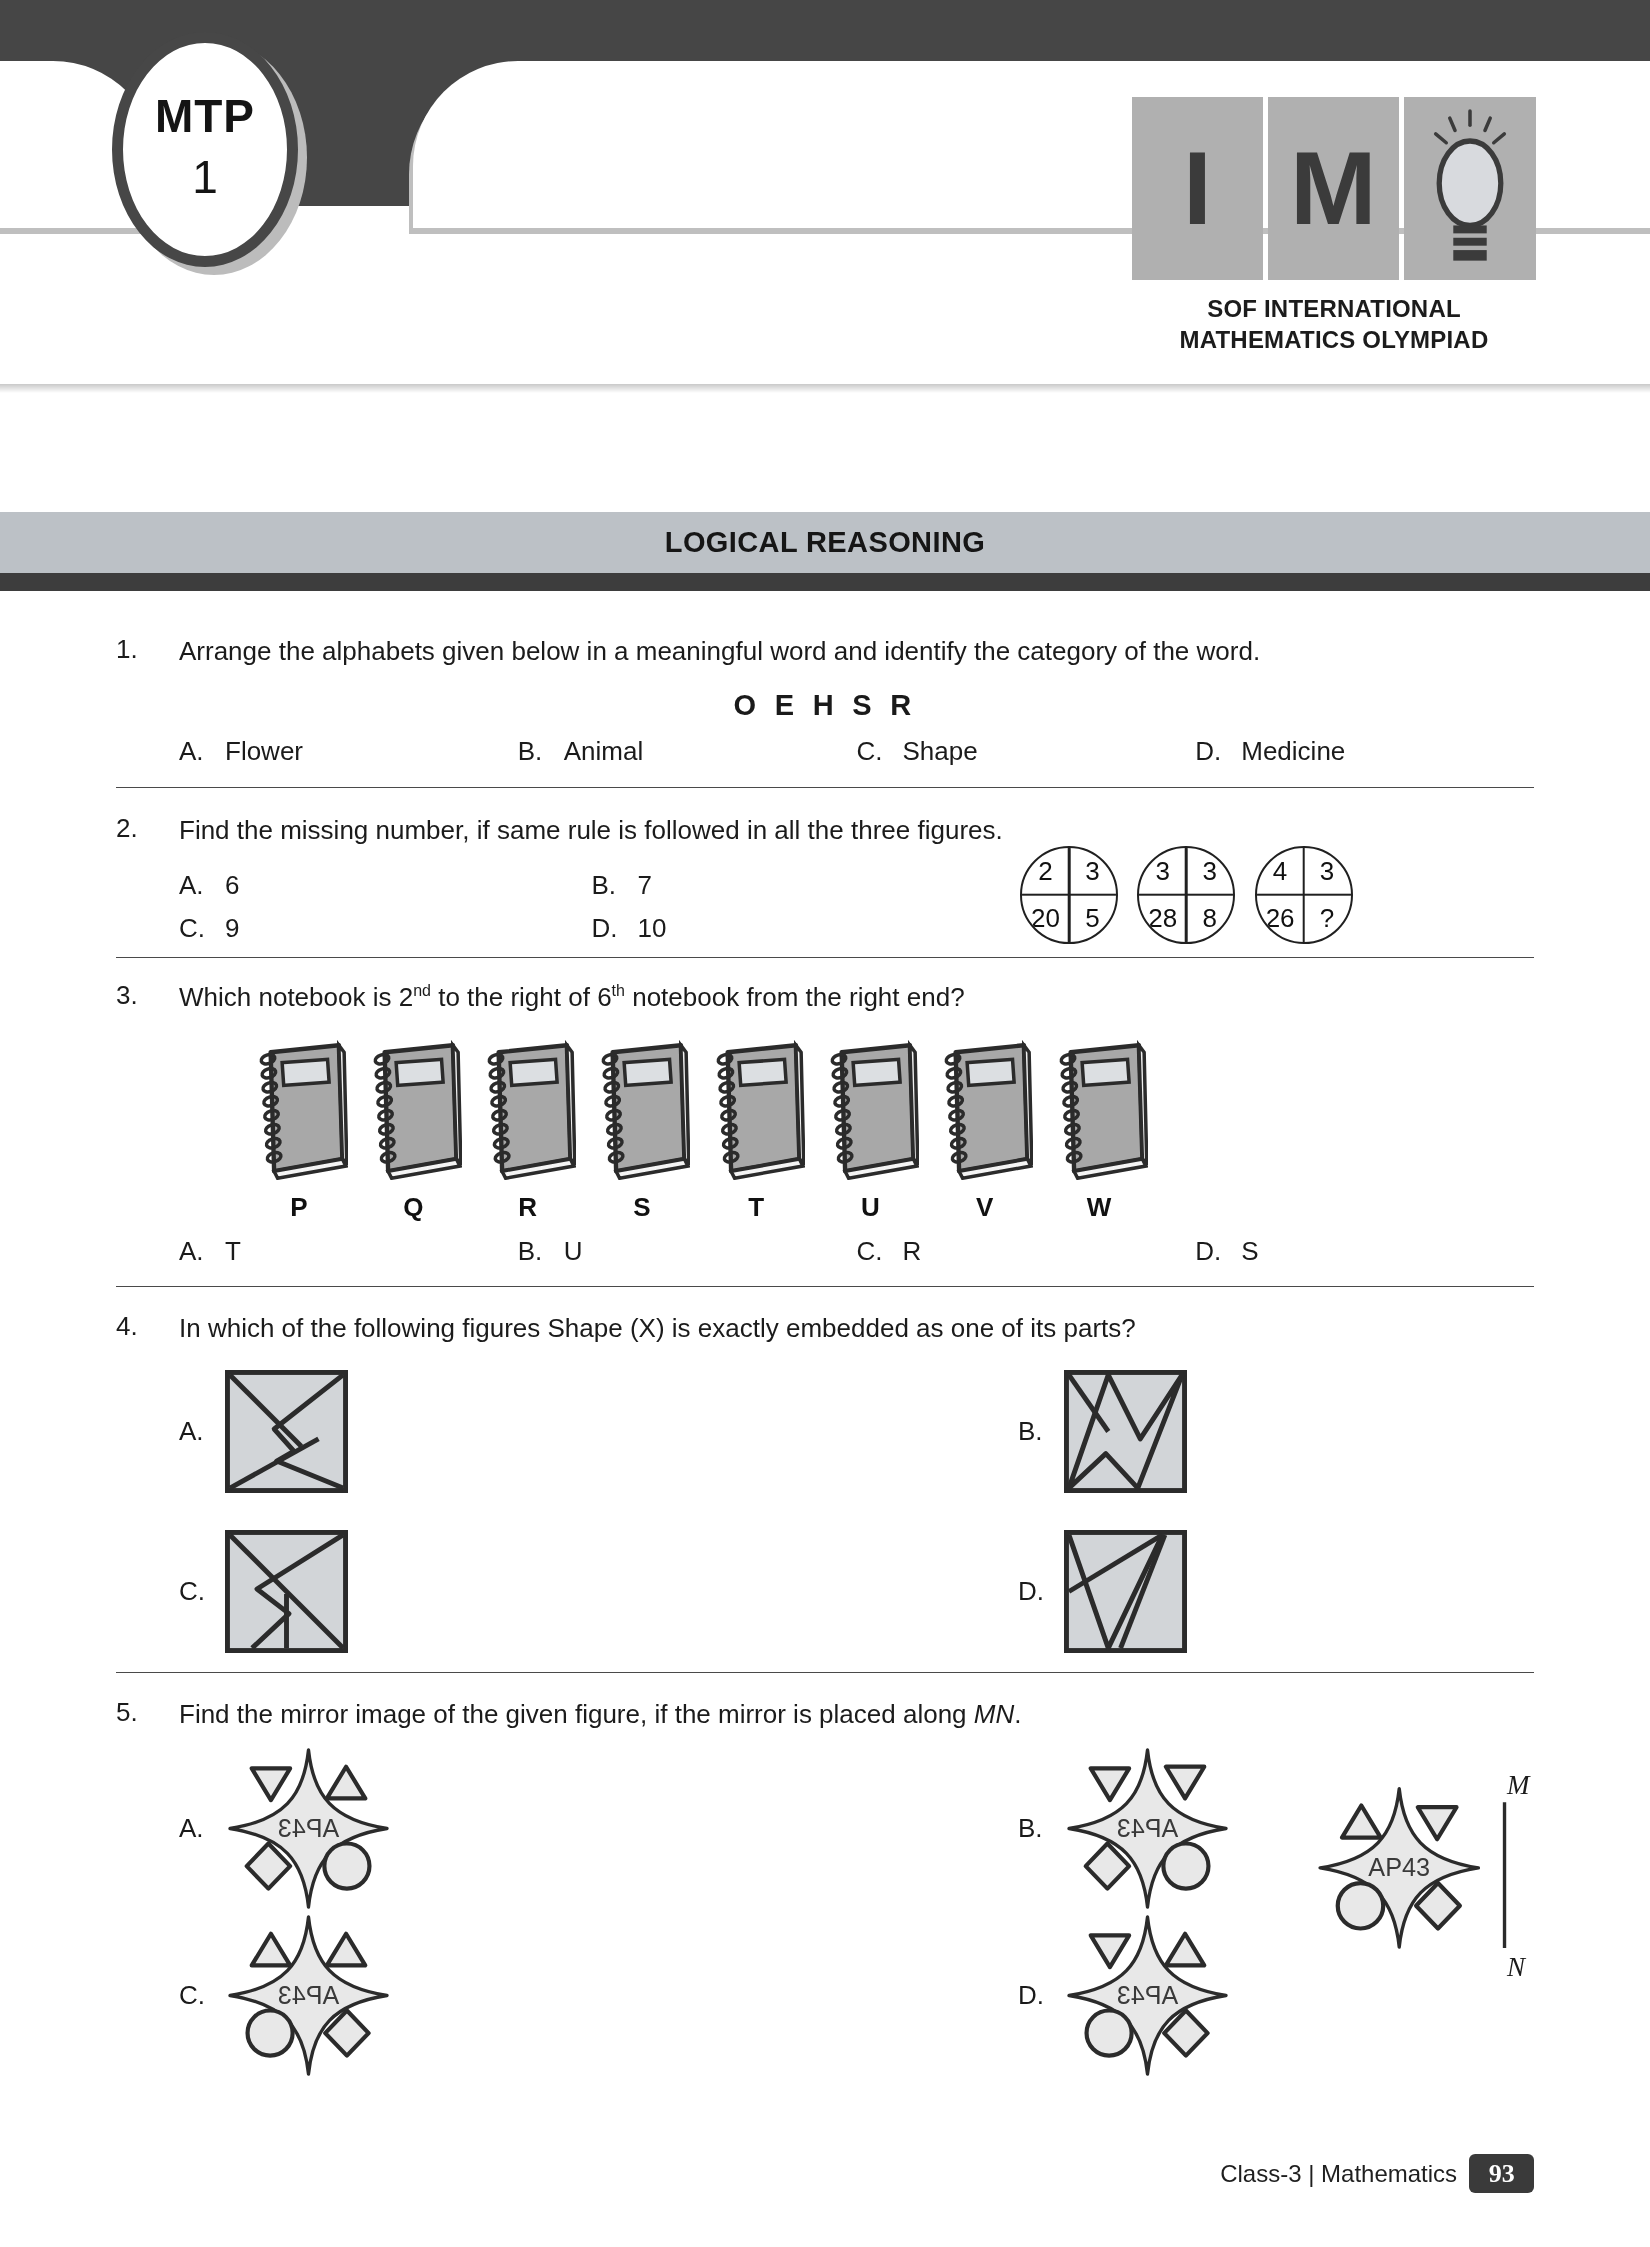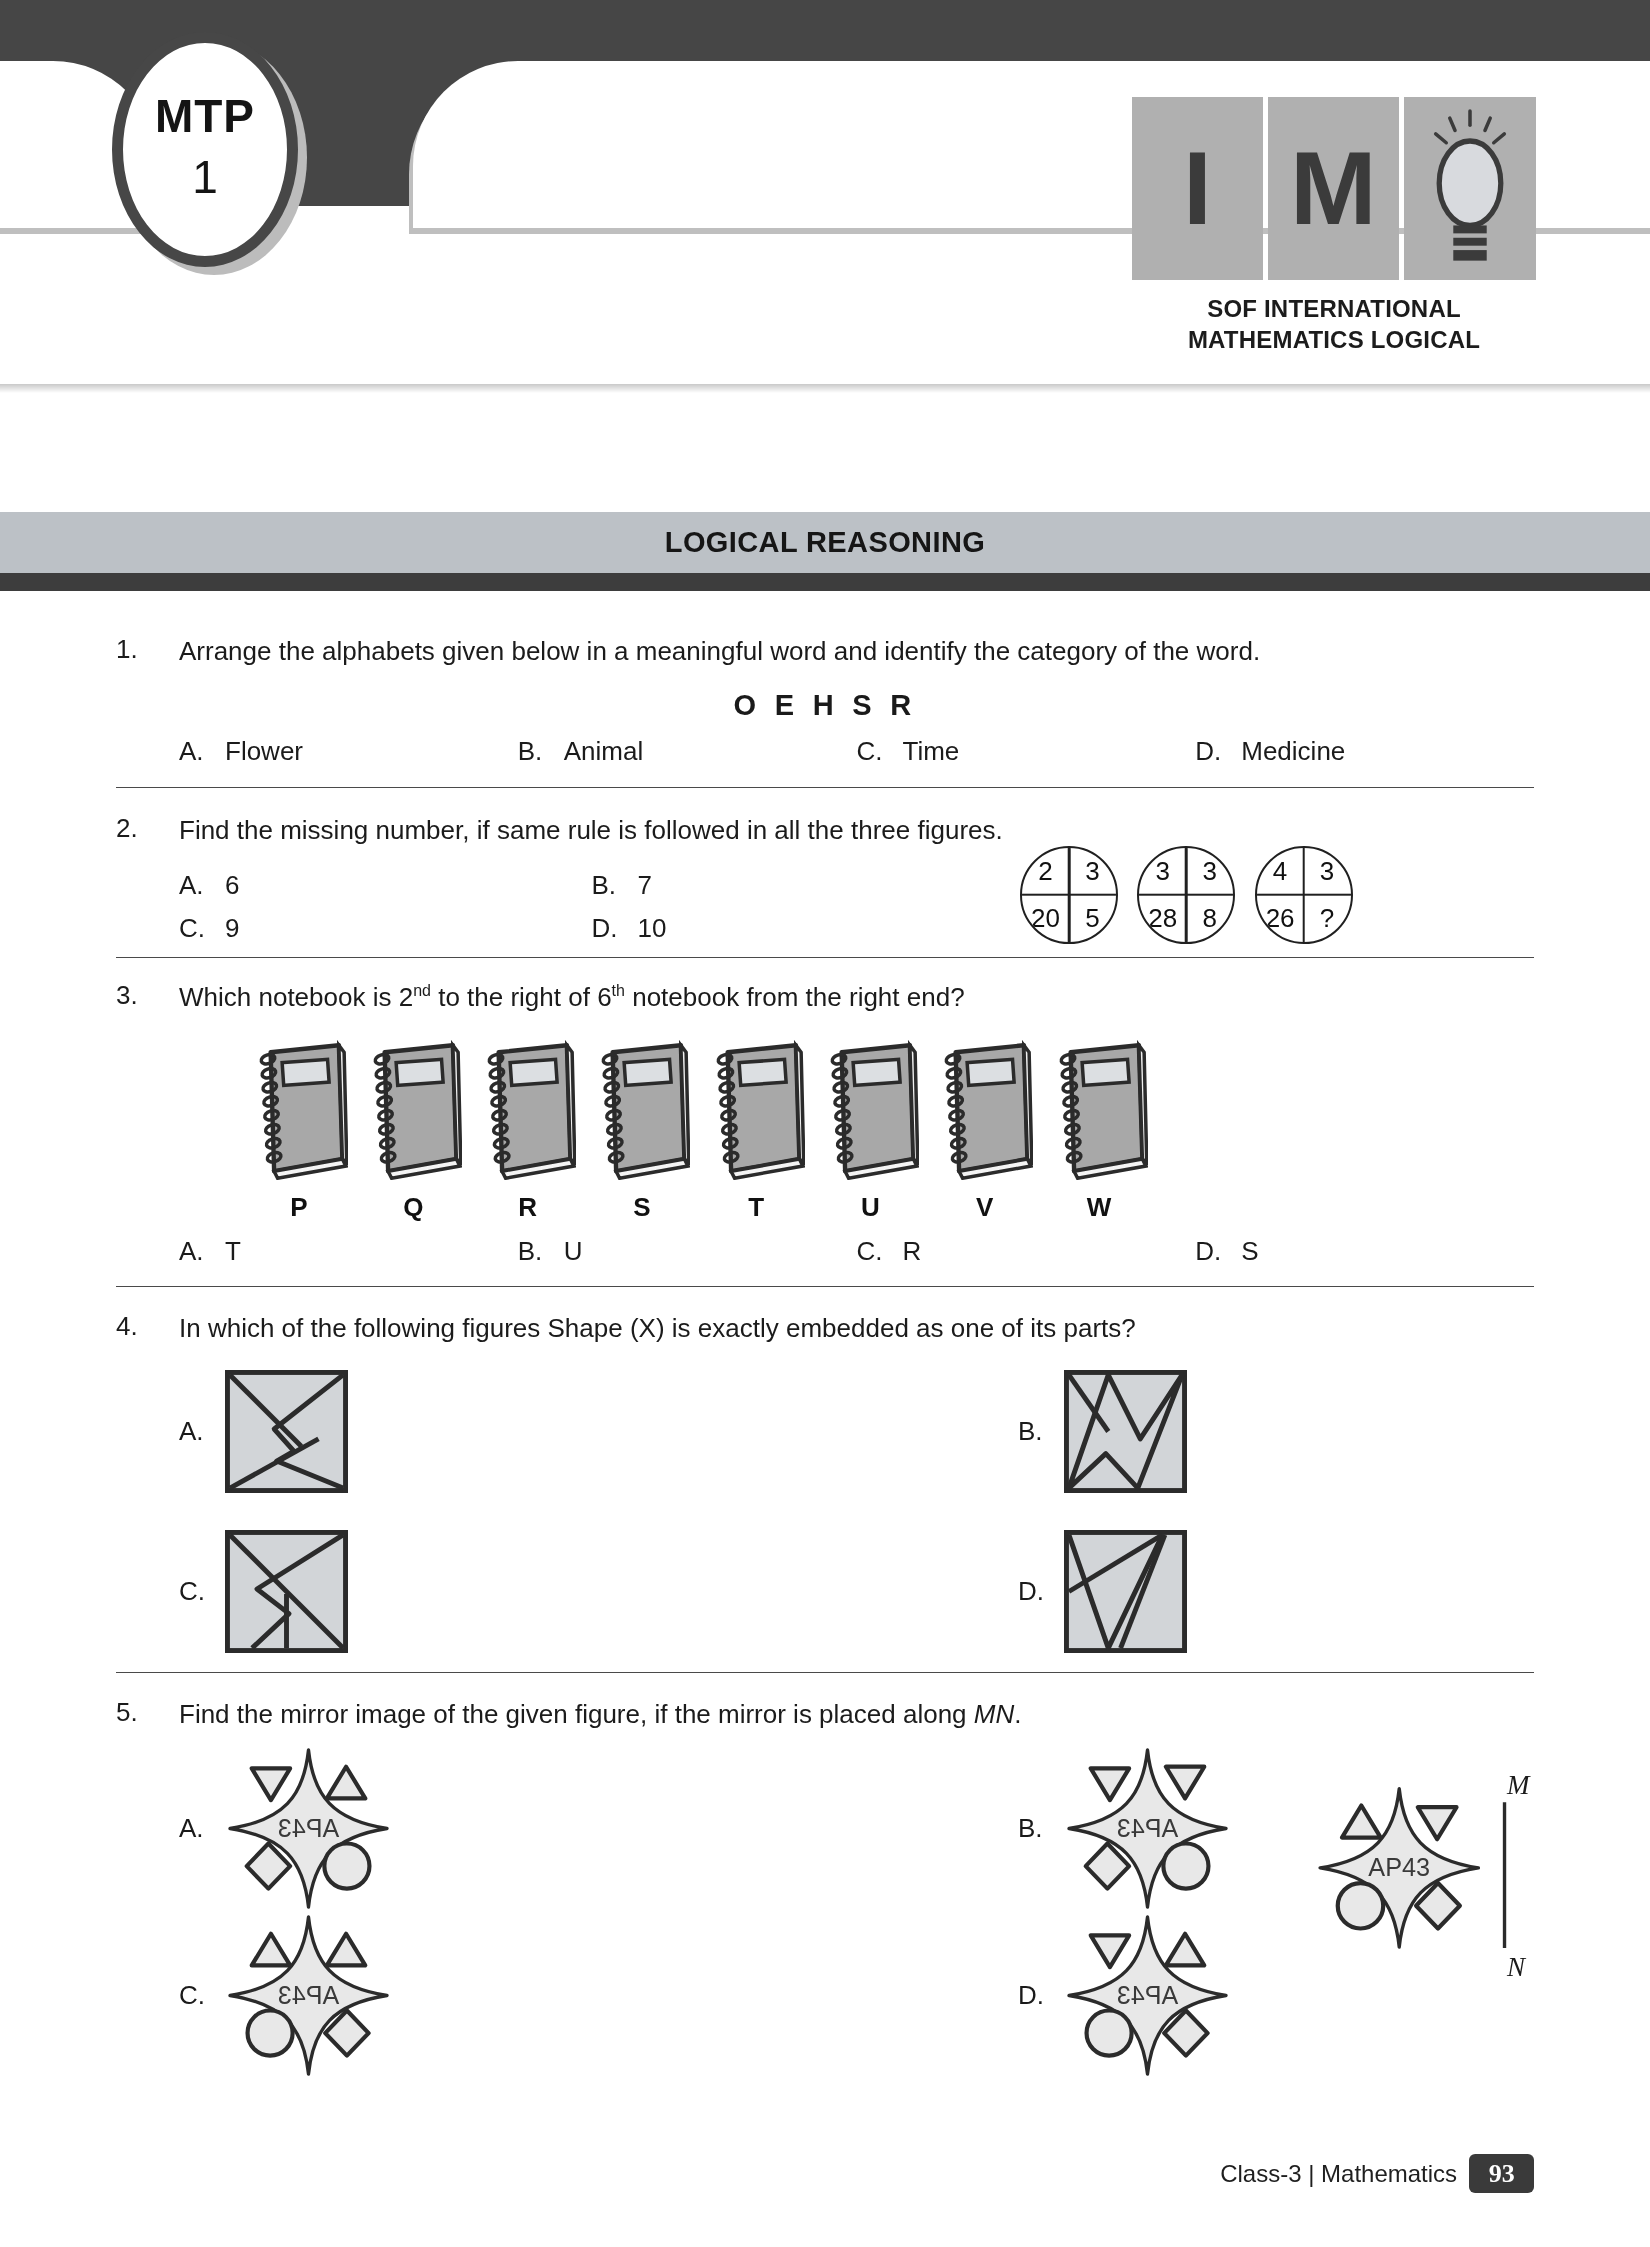--- a/index.html
+++ b/index.html
@@ -183,21 +183,21 @@
             </g>
             <ellipse cx="75" cy="98" rx="35" ry="48" fill="#d8dade" stroke="#3b3b3b" stroke-width="6"></ellipse>
             <rect x="56" y="146" width="38" height="9" fill="#3b3b3b"></rect>
             <rect x="56" y="160" width="38" height="9" fill="#3b3b3b"></rect>
             <rect x="56" y="174" width="38" height="12" fill="#3b3b3b"></rect>
           </svg>
         </div>
       </div>
       <div class="imo-sub">
         <div>SOF INTERNATIONAL</div>
-        <div>MATHEMATICS LOGICAL</div>
+        <div>MATHEMATICS OLYMPIAD</div>
       </div>
     </div>
     <div class="header-rule"></div>
   </div>
 
 
   <div class="section-banner">
     <span>LOGICAL REASONING</span>
   </div>
   <div class="section-dark"></div>
@@ -214,21 +214,21 @@
         <div class="opt o4">
           <span class="lbl">A.</span>
           <span>Flower</span>
         </div>
         <div class="opt o4">
           <span class="lbl">B.</span>
           <span>Animal</span>
         </div>
         <div class="opt o4">
           <span class="lbl">C.</span>
-          <span>Time</span>
+          <span>Shape</span>
         </div>
         <div class="opt o4">
           <span class="lbl">D.</span>
           <span>Medicine</span>
         </div>
       </div>
     </div>
     <div class="divider"></div>
 
     <div class="q" style="padding-top:24.6px;">

